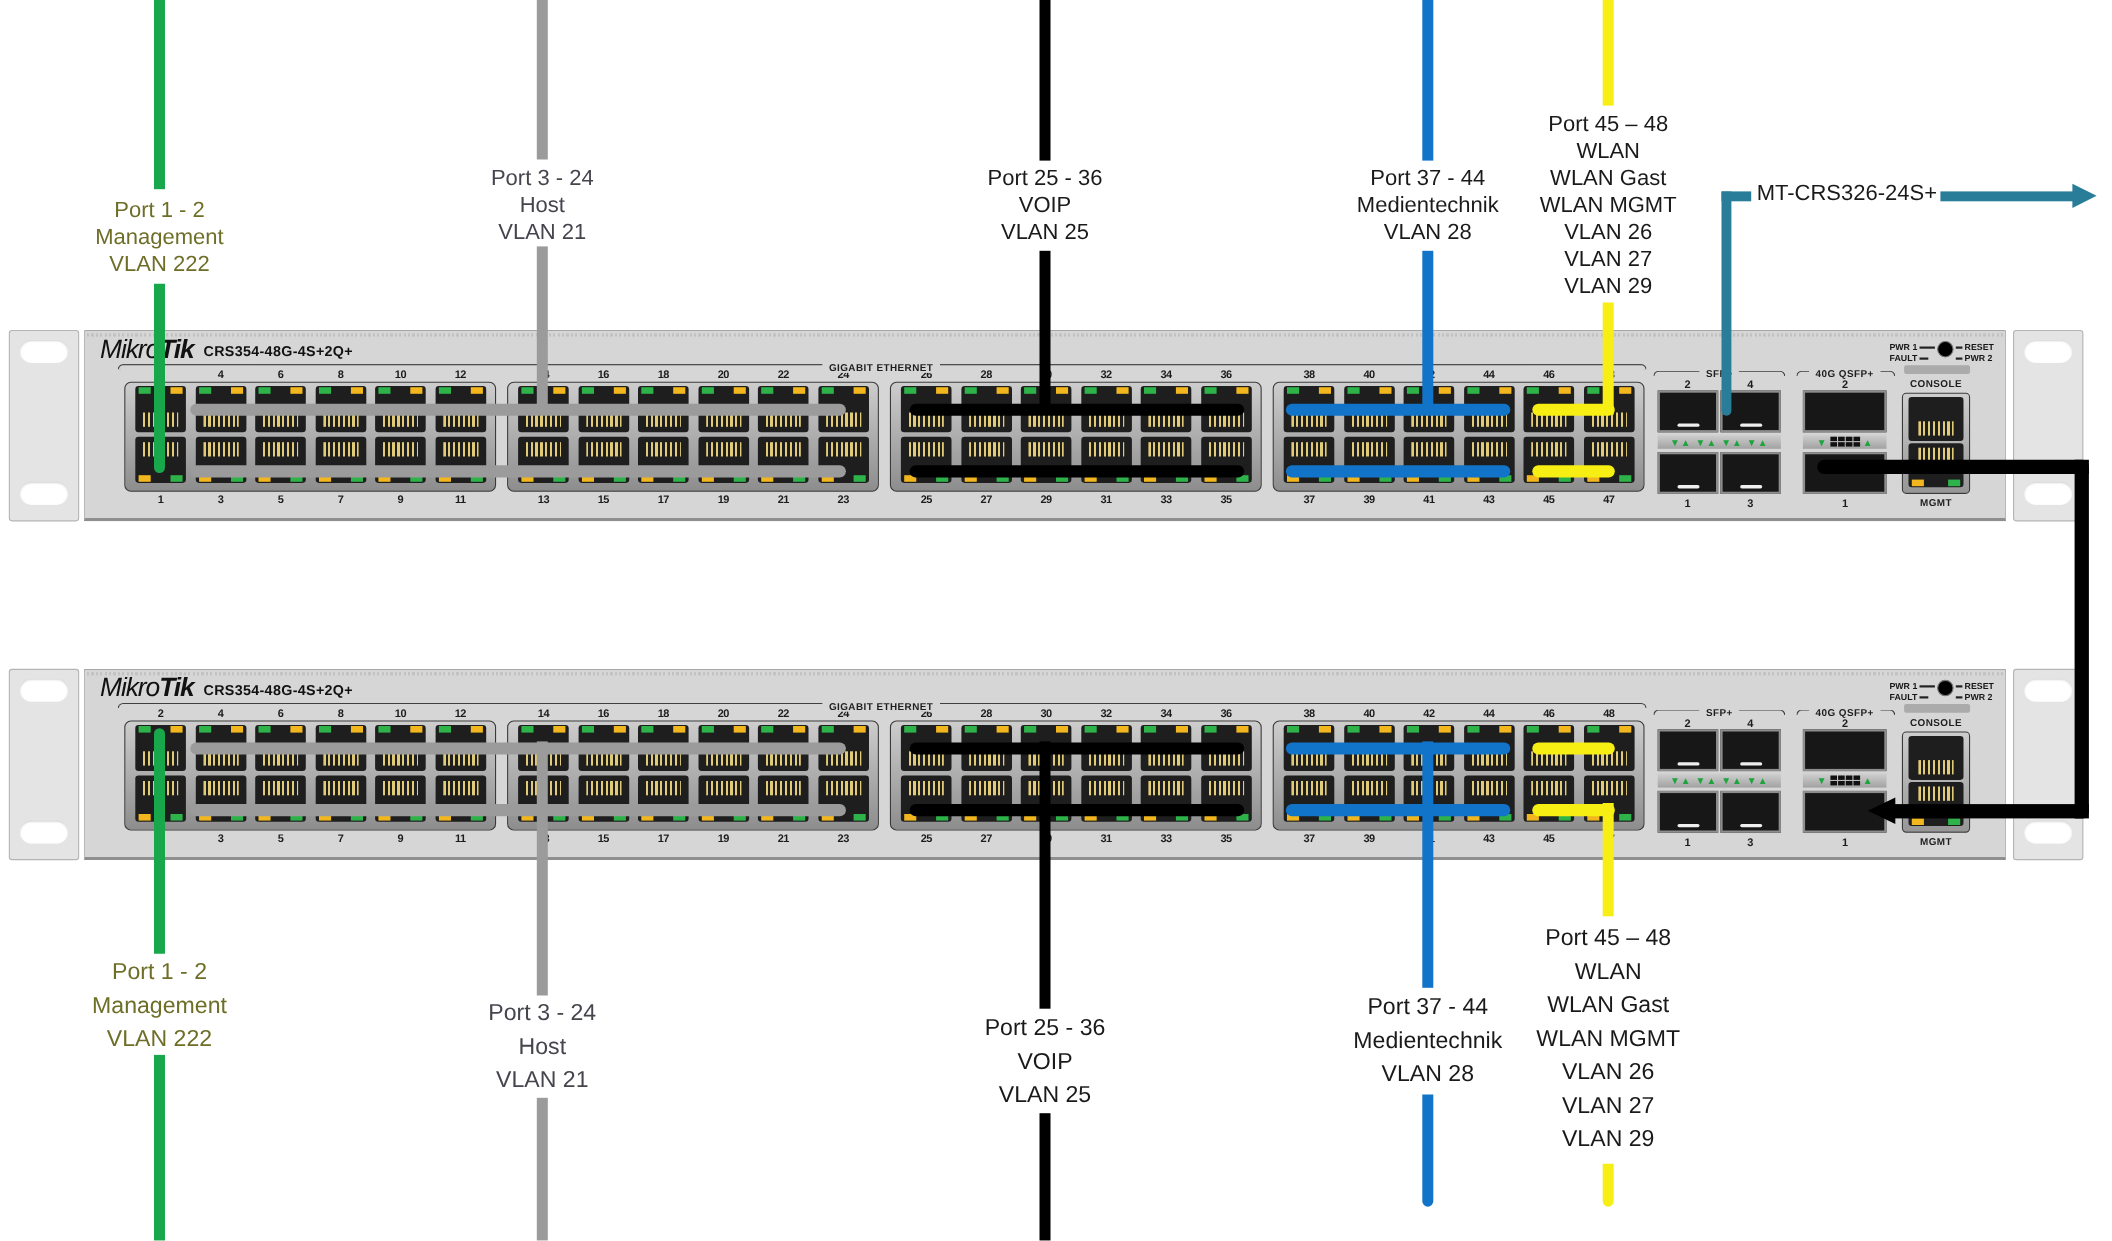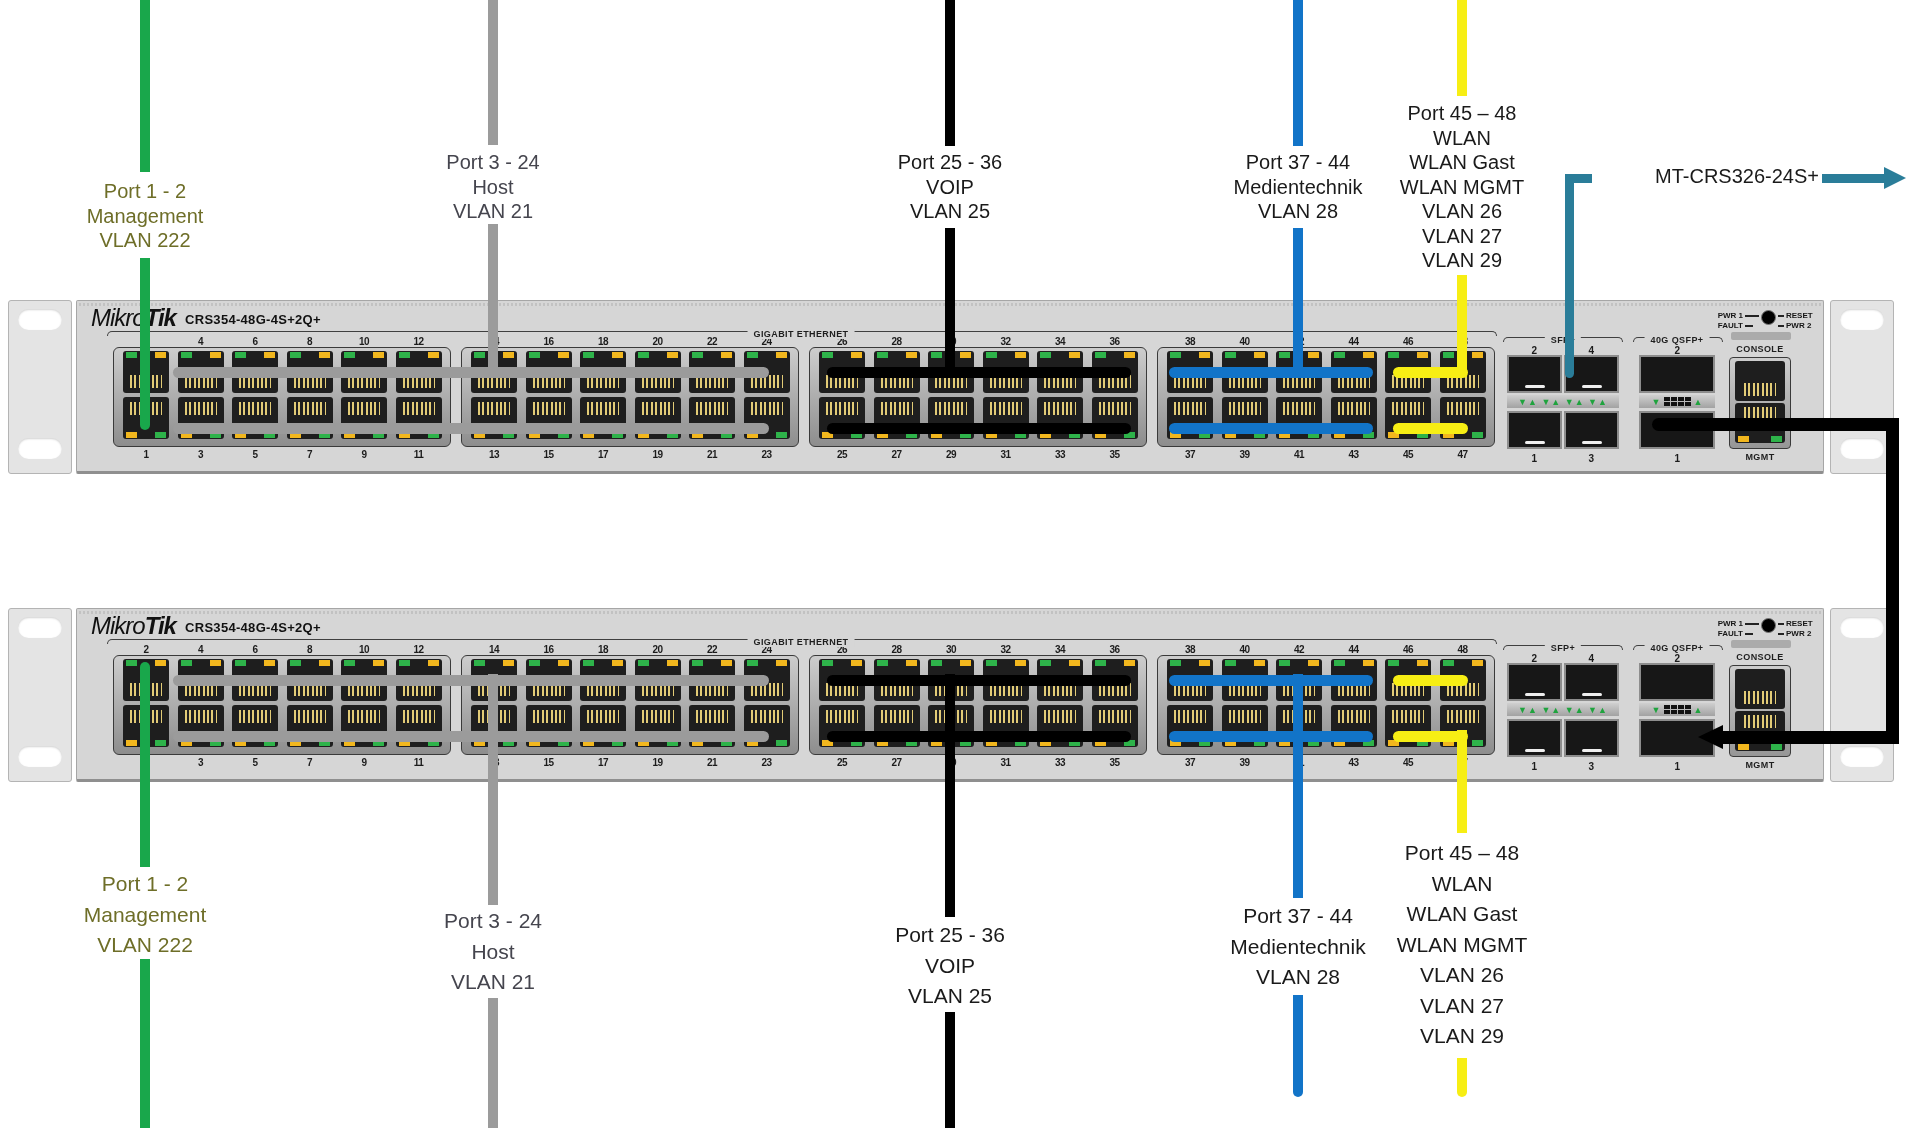--- a/index.html
+++ b/index.html
@@ -89,21 +89,21 @@
   </div>
   <div class="lbl t" style="left: 1462px; top: 101px; color: rgb(26, 26, 26);">
     <div>Port 45 – 48</div>
     <div>WLAN</div>
     <div>WLAN Gast</div>
     <div>WLAN MGMT</div>
     <div>VLAN 26</div>
     <div>VLAN 27</div>
     <div>VLAN 29</div>
   </div>
-  <div class="uplink-lbl" style="left:1652px;top:165px;">MT-CRS326-24S+</div>
+  <div class="uplink-lbl" style="left:1594px;top:165px;">MT-CRS326-24S+</div>
 
   <div class="lbl b" style="left: 145px; top: 869px; color: rgb(110, 110, 40);">
     <div>Port 1 - 2</div>
     <div>Management</div>
     <div>VLAN 222</div>
   </div>
   <div class="lbl b" style="left: 493px; top: 906px; color: rgb(69, 69, 78);">
     <div>Port 3 - 24</div>
     <div>Host</div>
     <div>VLAN 21</div>

